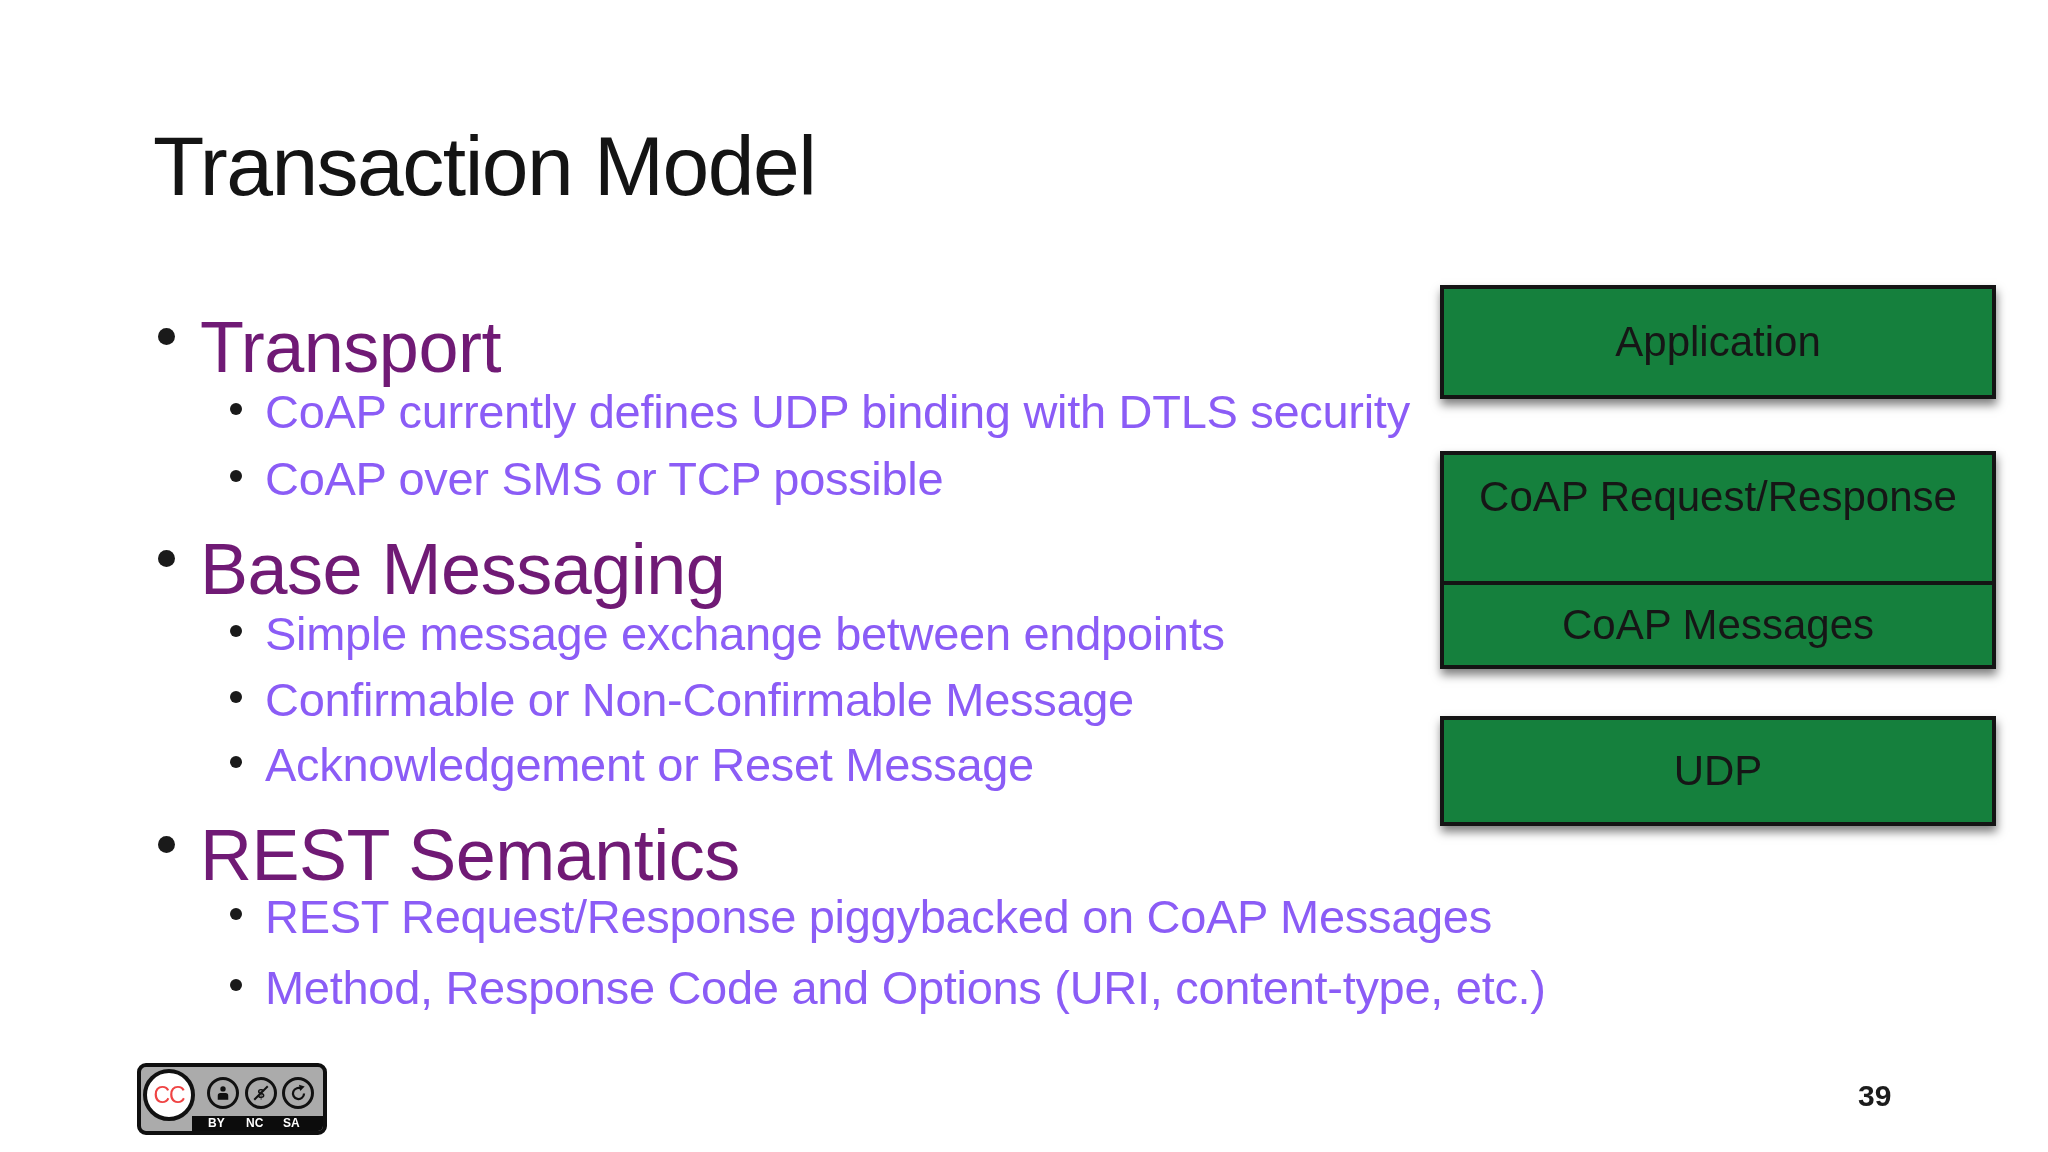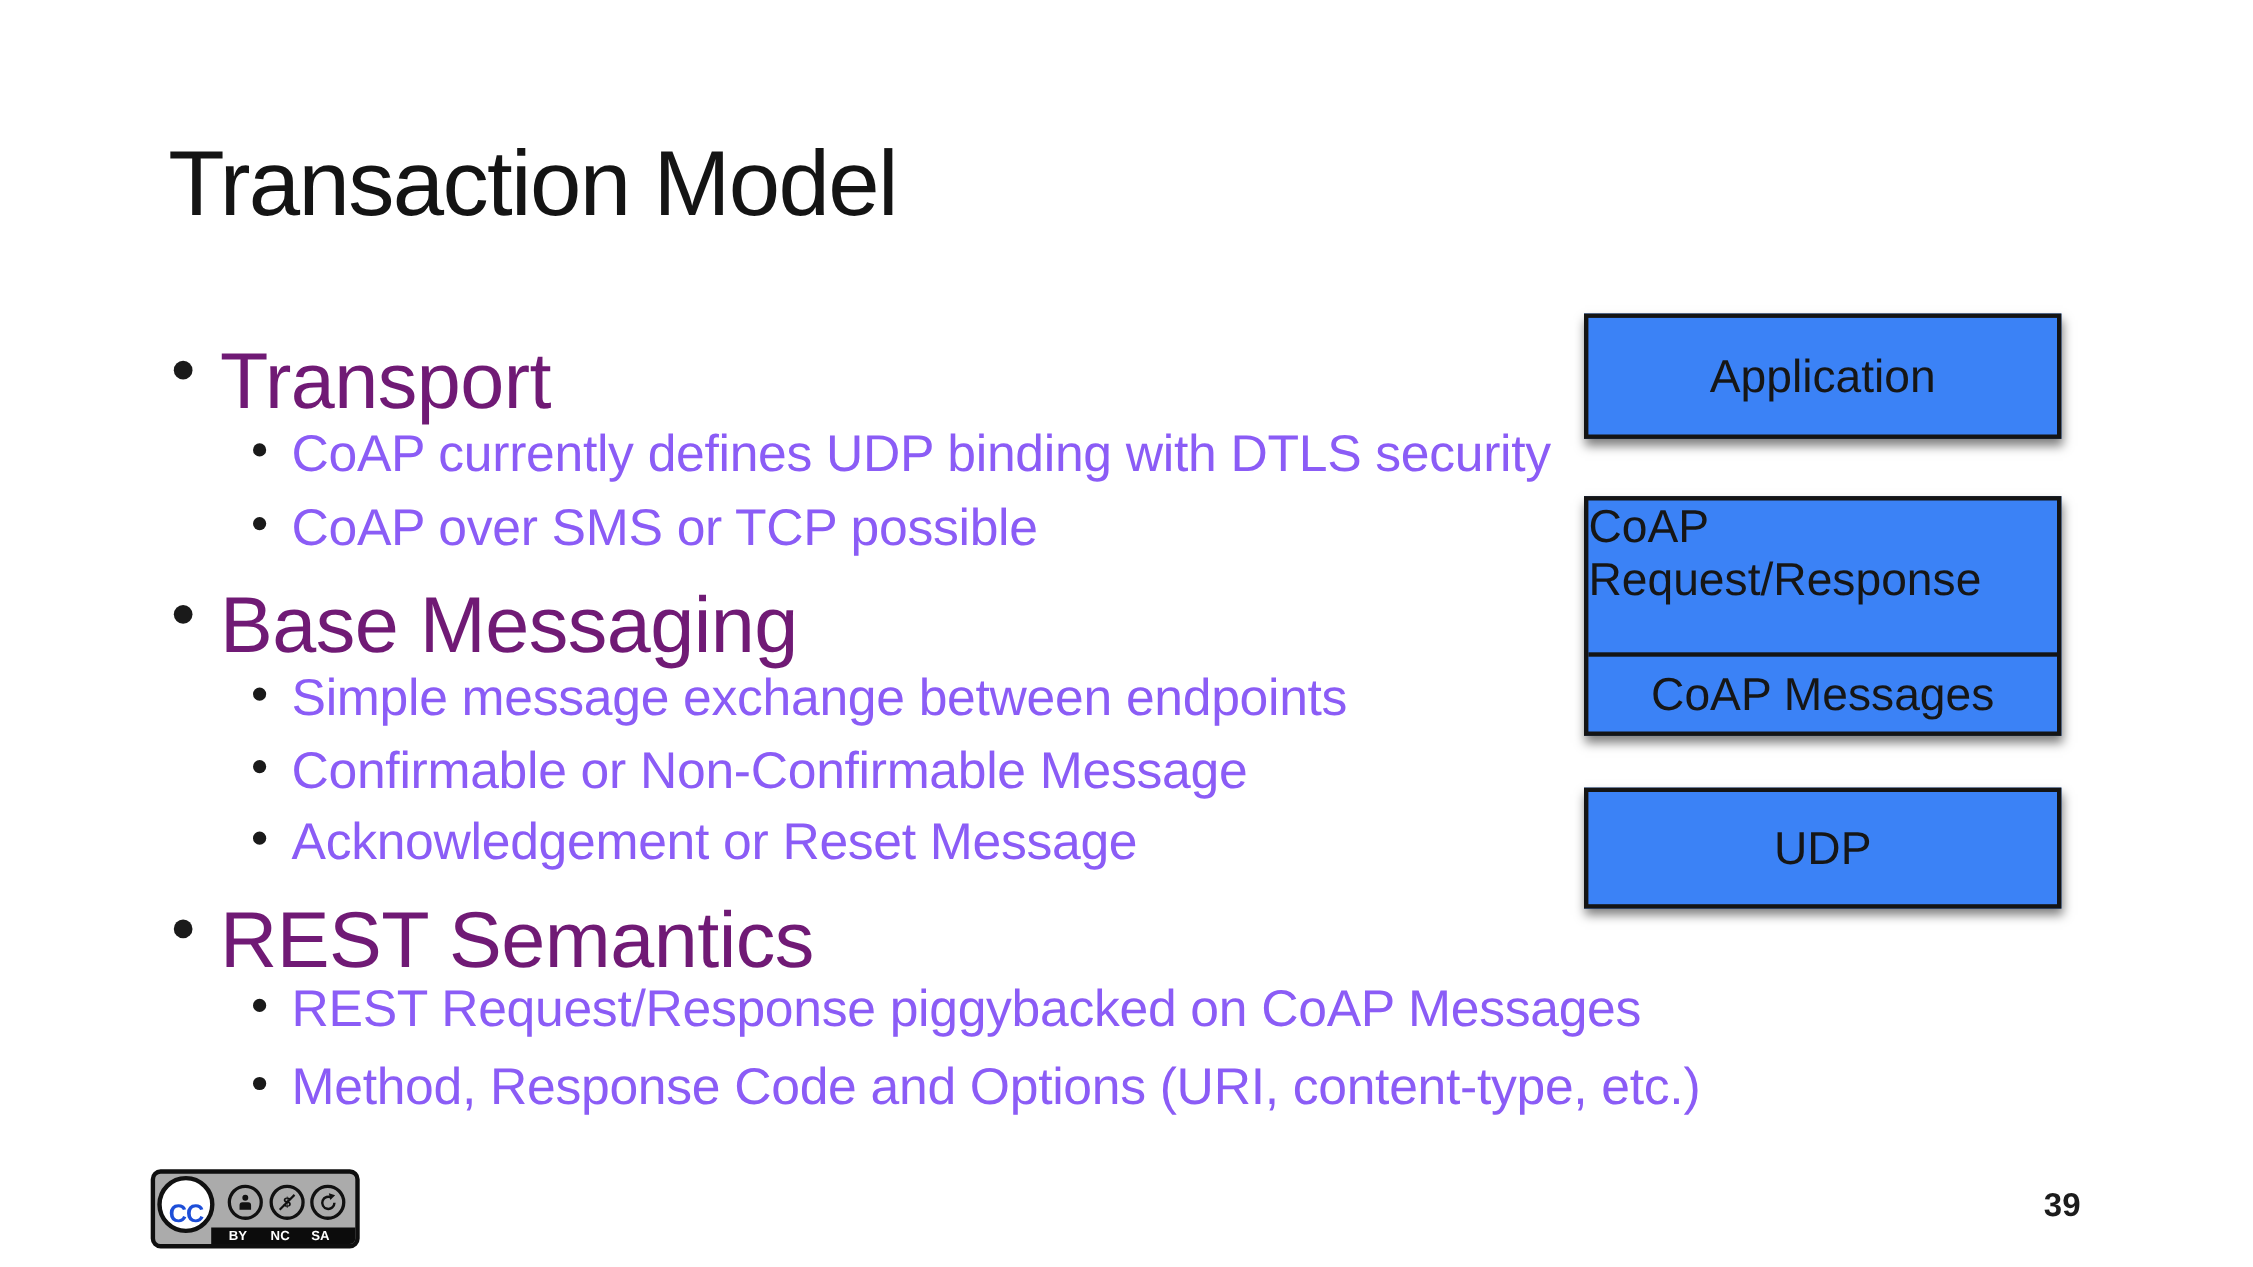--- a/index.html
+++ b/index.html
@@ -16,41 +16,41 @@
   }
   .line { position:absolute; white-space:nowrap; line-height:1; }
   .l1 { left:150px; font-size:72px; padding-left:50px; letter-spacing:-0.5px; color:#701a75; }
   .l2 { left:224px; font-size:47px; padding-left:41px; letter-spacing:-0.3px; color:#8b5cf6; }
   .dot { position:absolute; background:#1a1a1a; border-radius:50%; }
   .l1 .dot { width:17px; height:17px; left:8px; top:17px; }
   .l2 .dot { width:12px; height:12px; left:6px; top:15px; }
 
   .diagram { position:absolute; left:1440px; top:285px; width:546px; height:545px; }
   .dbox {
-    position:absolute; left:0; width:434px;
-    background:#3b82f6; border:4px solid #141414;
+    position:absolute; left:0; width:556px;
+    background:#15803d; border:4px solid #141414;
     box-shadow:1px 6px 9px rgba(0,0,0,0.5);
     display:flex; align-items:center; justify-content:center;
     font-size:42px; color:#161616;
   }
   .dbox-app { top:0; height:114px; }
   .dbox-mid { top:166px; height:218px; flex-direction:column; align-items:stretch; justify-content:flex-start; padding:0;gap:42px; }
   .dcell { height:105px; display:flex; align-items:center; justify-content:center; }
   .dcell + .dcell { border-top:4px solid #141414; }
   .dbox-udp { top:431px; height:110px; }
 
   .badge {
     position:absolute; left:137px; top:1063px; width:190px; height:72px;
     background:#ababab; border:4px solid #0f0f0f; border-radius:9px;
   }
   .cc-circle {
     position:absolute; left:2px; top:2px; width:52px; height:52px;
     background:#ffffff; border:4px solid #111; border-radius:50%;
-    display:flex; align-items:flex-end; justify-content:center;
-    font-size:23px; font-weight:bold; color:#1d4ed8; letter-spacing:-1px;
+    display:flex; align-items:center; justify-content:center;
+    font-size:23px; font-weight:normal; color:#ef4444; letter-spacing:-1px;
   }
   .mini {
     position:absolute; top:10px; width:32px; height:32px;
     border:3px solid #111; border-radius:50%;
     display:flex; align-items:center; justify-content:center;
   }
   .mini-by { left:66px; } .mini-nc { left:104px; } .mini-sa { left:141px; }
   .strip {
     position:absolute; left:51px; right:0; top:49px; bottom:0;
     background:#0c0c0c; border-bottom-right-radius:5px;

